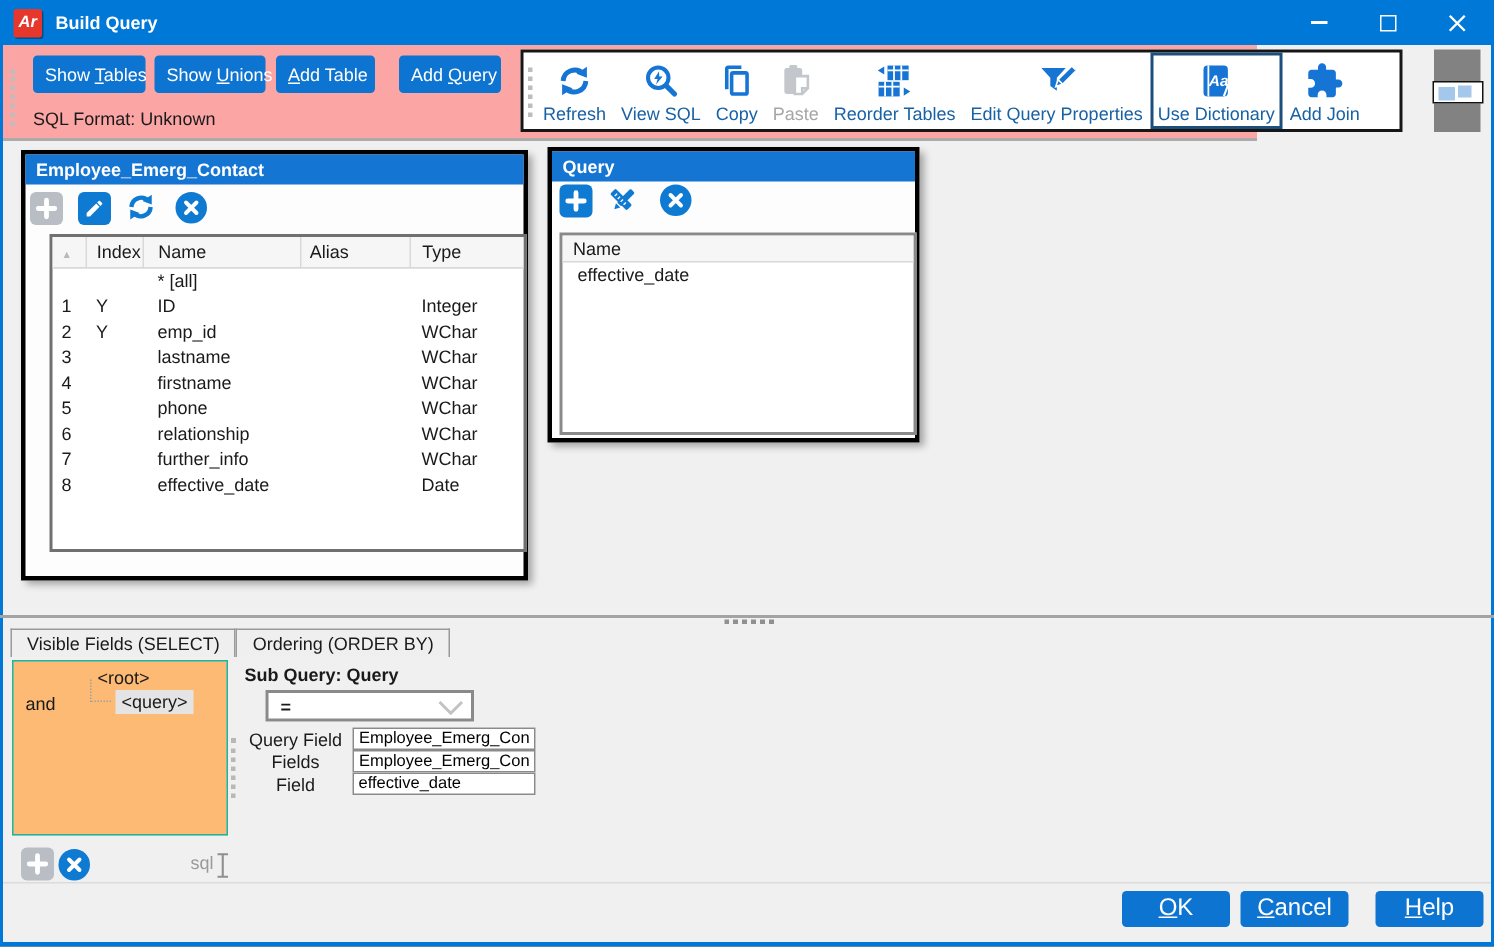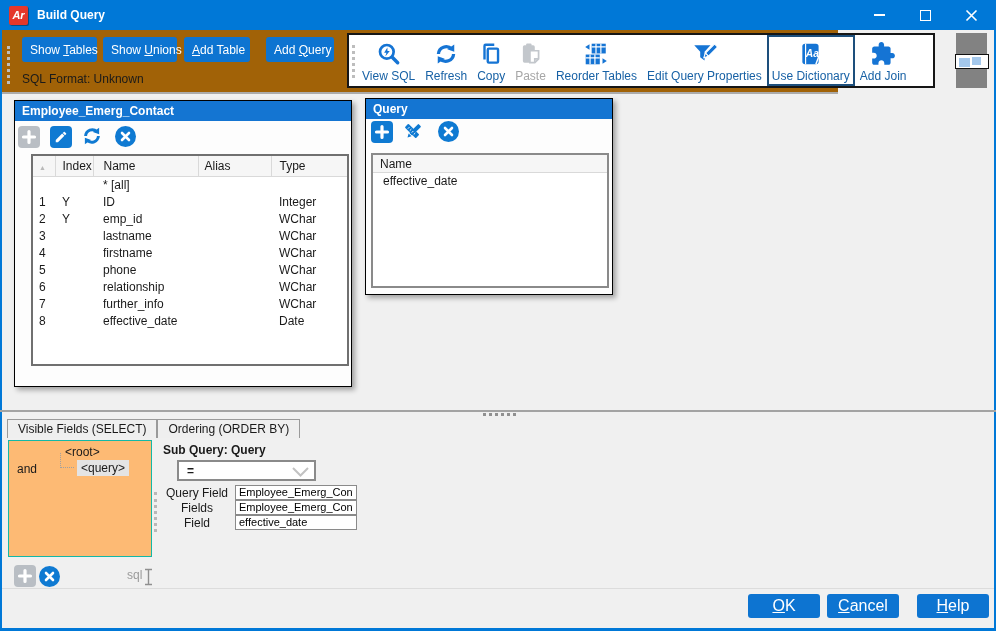--- a/index.html
+++ b/index.html
@@ -13,41 +13,41 @@
   .titlebar { position:absolute; left:0; top:0; width:100%; height:30px; background:#0078d7; display:flex; align-items:center; }
   .app-badge { width:19px; height:19px; margin-left:9px; background:#e5372b; border-radius:2px; color:#fff;
     font-weight:bold; font-style:italic; font-size:11px; display:flex; align-items:center; justify-content:center;
     box-shadow:1px 1px 0 rgba(0,0,0,.35); }
   .win-title { color:#fff; font-weight:bold; margin-left:9px; }
   .win-controls { position:absolute; right:2px; top:0; height:30px; display:flex; }
   .win-btn { width:46px; height:30px; display:flex; align-items:center; justify-content:center; cursor:default; }
   .glyph-min { width:11px; height:2px; background:#fff; }
   .glyph-max { width:11px; height:11px; border:1.5px solid #fff; }
   
-  .toolband { position:absolute; left:2px; top:30px; width:836px; height:64px; background:#a16207; border-bottom:2px solid #ababab; }
+  .toolband { position:absolute; left:2px; top:30px; width:836px; height:64px; background:#fca5a5; border-bottom:2px solid #ababab; }
   .grip-v { border-left:3px dotted #bdbdbd; }
   .grip-a { position:absolute; left:5px; top:16px; height:38px; }
   .tb-btn { position:absolute; top:7px; height:25px; background:#0d74d1; color:#fff; border:none; border-radius:3px;
     font-family:inherit; font-size:12px; white-space:nowrap; padding:0 8px; text-align:center; cursor:pointer; }
   .sql-format { position:absolute; left:20px; top:42px; color:#1a1a1a; }
   
   .icon-toolbar { position:absolute; left:345px; top:3px; width:588px; height:55px; background:#fff; border:2px solid #161616;
     display:flex; align-items:stretch; padding-left:8px; }
   .grip-b { position:absolute; left:3px; top:10px; height:33px; }
   .icon-cell { display:flex; flex-direction:column; align-items:center; justify-content:flex-end; padding:3px 5px 3px 5px; cursor:pointer; }
   .icon-cell svg { display:block; }
   .icon-cell .lbl { margin-top:2px; color:#1761a5; white-space:nowrap; }
   .icon-cell.disabled .lbl { color:#a6a6a6; }
   .icon-cell.selected { border:2px solid #1d4f7c; padding:1px 3px; }
   .gray-strip { position:absolute; left:956px; top:33px; width:31px; height:55px; background:#828282; }
   .minimap { position:absolute; left:955px; top:54px; width:34px; height:15px; background:#fff; border:1px solid #111; }
   .minimap .sq1 { position:absolute; left:3px; top:3px; width:11px; height:9px; background:#a4c8ec; }
   .minimap .sq2 { position:absolute; left:16px; top:2px; width:9px; height:8px; background:#a4c8ec; }
   
-  .panel { position:absolute; background:#fdfdfd; border:1px solid #000000; box-shadow:3px 3px 5px rgba(0,0,0,.33); }
+  .panel { position:absolute; background:#fdfdfd; border:3px solid #000000; box-shadow:3px 3px 5px rgba(0,0,0,.33); }
   .panel-emp { left:14px; top:100px; width:338px; height:287px; }
   .panel-qry { left:365px; top:98px; width:248px; height:197px; }
   .panel-header { height:20px; background:#1475d2; color:#fff; font-weight:bold; line-height:20px; padding-left:7px; }
   .mini-btn { position:absolute; width:22px; height:22px; border-radius:4px; display:flex; align-items:center; justify-content:center; cursor:pointer; }
   .mini-blue { background:#0f7ad2; }
   .mini-gray { background:#b9bec4; }
   .mini-bare { background:transparent; }
   .mini-circle { border-radius:50%; background:#0f7ad2; width:21px; height:21px; }
   
   .emp-tablebox { position:absolute; left:16px; top:53px; width:318px; height:212px; border:2px solid #707070; background:#fff; overflow:hidden; }
@@ -127,35 +127,35 @@
     <button class="tb-btn" style="left:101px;width:74px;">Show <u>U</u>nions</button>
     <button class="tb-btn" style="left:182px;width:66px;"><u>A</u>dd Table</button>
     <button class="tb-btn" style="left:264px;width:68px;">Add <u>Q</u>uery</button>
     <div class="sql-format">SQL Format: Unknown</div>
 
     <div class="icon-toolbar">
       <div class="grip-v grip-b"></div>
 
       <div class="icon-cell">
         <svg width="26" height="26" viewBox="0 0 24 24">
-          <circle cx="10" cy="10" r="6.3" fill="none" stroke="#1574d4" stroke-width="2.5"></circle>
-          <path d="M15 15l5 5" stroke="#1574d4" stroke-width="3.2" stroke-linecap="round"></path>
-          <polygon points="10.5,6 7.5,10.8 9.6,10.8 8.6,14.2 12.7,9.2 10.6,9.2" fill="#1574d4"></polygon>
-        </svg>
-        <div class="lbl">View SQL</div>
-      </div>
-
-      <div class="icon-cell">
-        <svg width="26" height="26" viewBox="0 0 24 24">
           <path d="M5 12a7.2 7.2 0 0 1 12.3-4.6" fill="none" stroke="#1574d4" stroke-width="3"></path>
           <polygon points="19.6,3.2 19.6,10 13.2,7.6" fill="#1574d4"></polygon>
           <path d="M19 12a7.2 7.2 0 0 1-12.3 4.6" fill="none" stroke="#1574d4" stroke-width="3"></path>
           <polygon points="4.4,20.8 4.4,14 10.8,16.4" fill="#1574d4"></polygon>
         </svg>
         <div class="lbl">Refresh</div>
+      </div>
+
+      <div class="icon-cell">
+        <svg width="26" height="26" viewBox="0 0 24 24">
+          <circle cx="10" cy="10" r="6.3" fill="none" stroke="#1574d4" stroke-width="2.5"></circle>
+          <path d="M15 15l5 5" stroke="#1574d4" stroke-width="3.2" stroke-linecap="round"></path>
+          <polygon points="10.5,6 7.5,10.8 9.6,10.8 8.6,14.2 12.7,9.2 10.6,9.2" fill="#1574d4"></polygon>
+        </svg>
+        <div class="lbl">View SQL</div>
       </div>
 
       <div class="icon-cell">
         <svg width="26" height="26" viewBox="0 0 24 24">
           <path d="M6 17V4.6C6 4 6.4 3.5 7 3.5h8" fill="none" stroke="#1574d4" stroke-width="2.2"></path>
           <rect x="9" y="7" width="9.5" height="13" rx="1" fill="#fff" stroke="#1574d4" stroke-width="2.2"></rect>
         </svg>
         <div class="lbl">Copy</div>
       </div>
 

